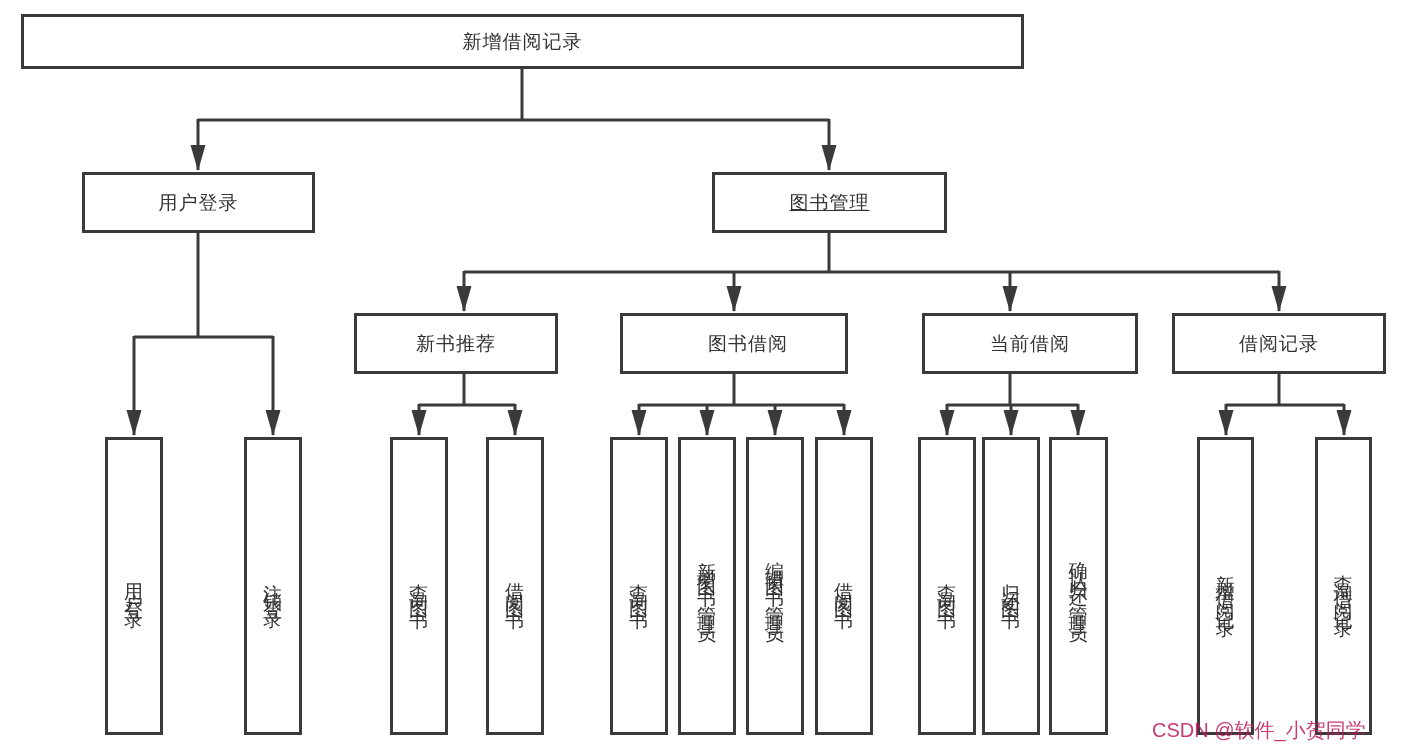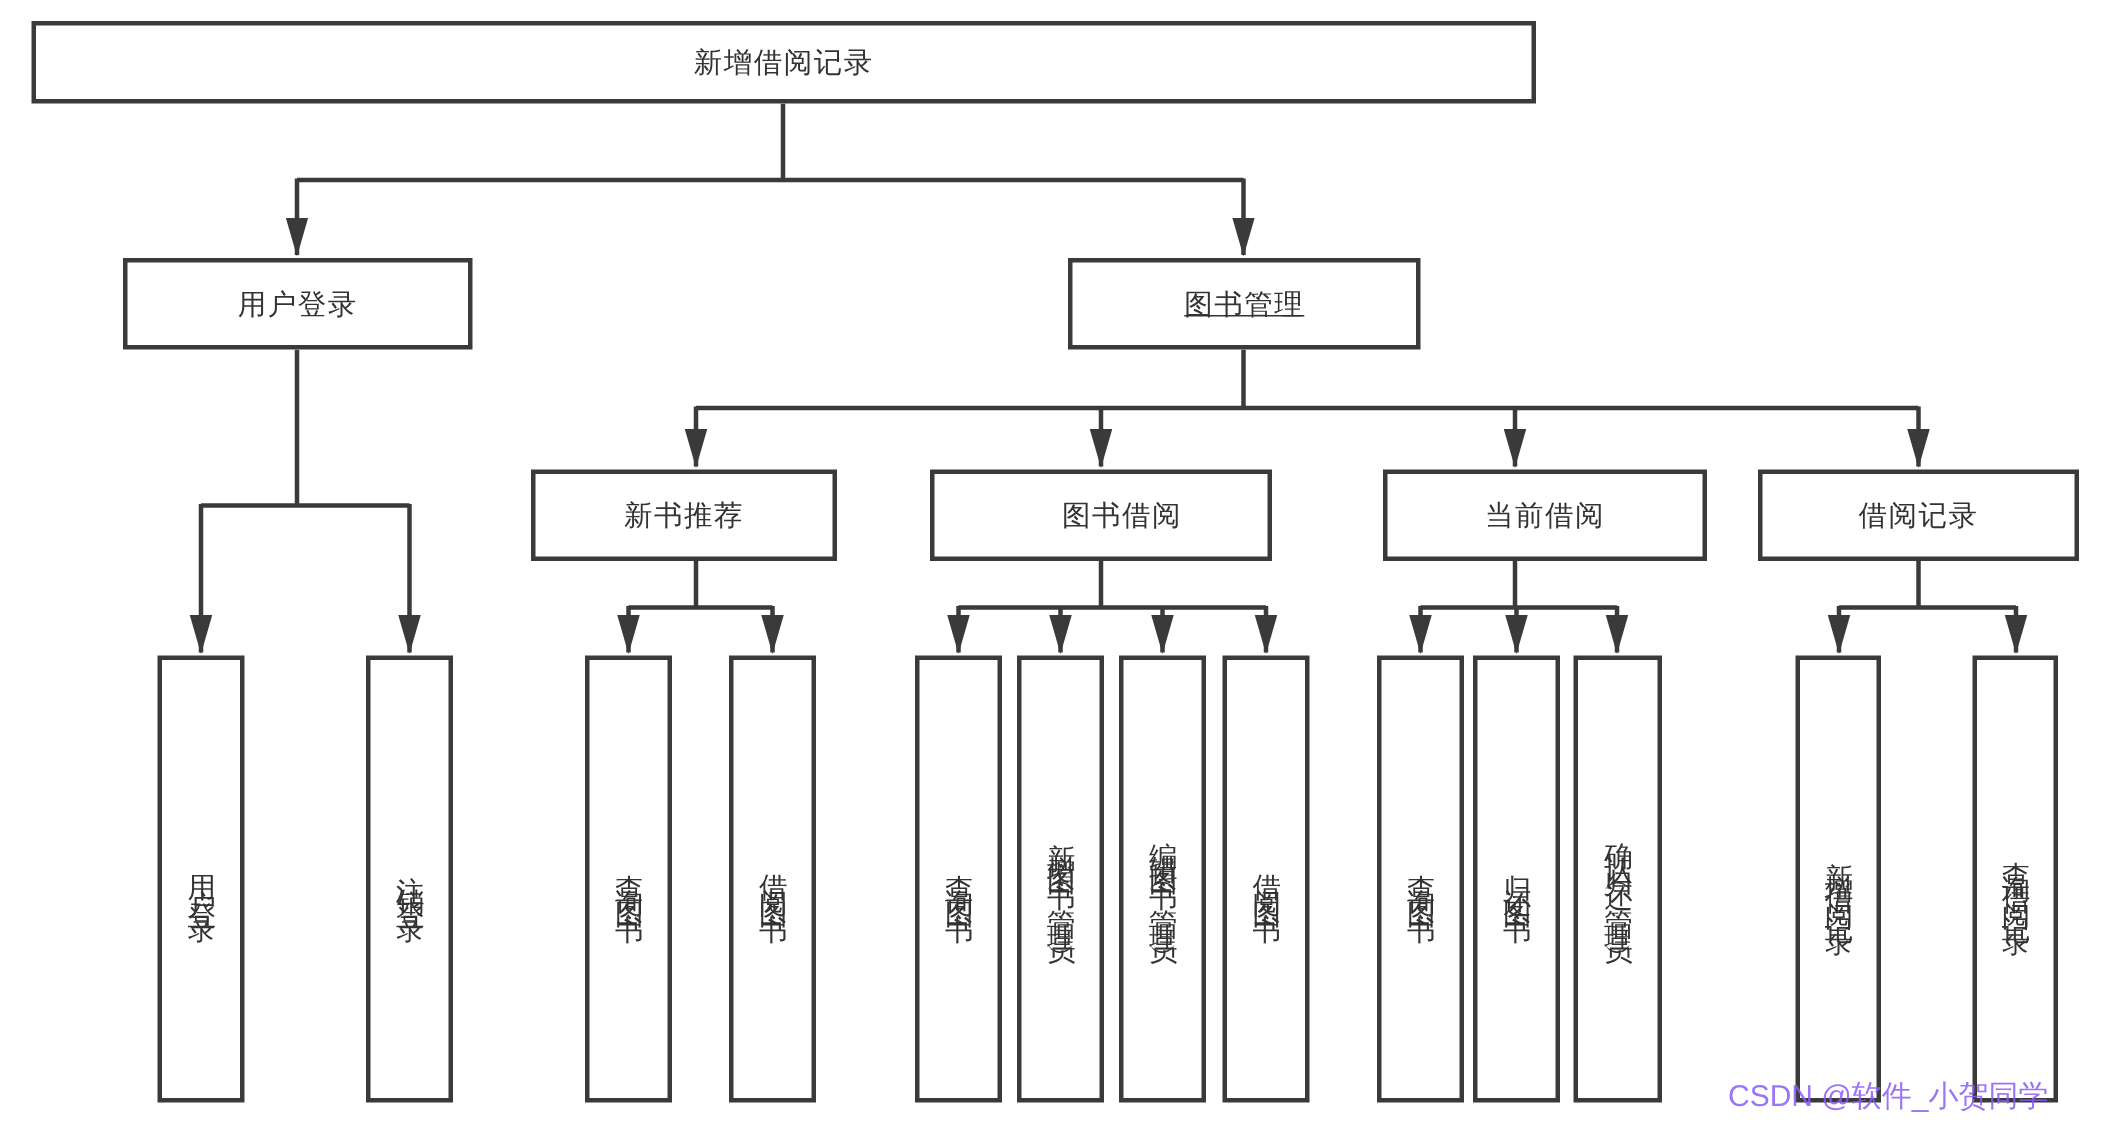--- a/index.html
+++ b/index.html
@@ -34,21 +34,21 @@
     font-size: 19px;
     letter-spacing: 9px;
     line-height: 1;
     white-space: nowrap;
   }
   .watermark {
     position: absolute;
     left: 1152px;
     top: 717px;
     font-size: 20px;
-    color: #8b5cf6;
+    color: #be185d;
     opacity: 0.85;
     z-index: 5;
     white-space: nowrap;
   }
 </style>
 </head>
 <body>
 
 <div class="canvas">
 

